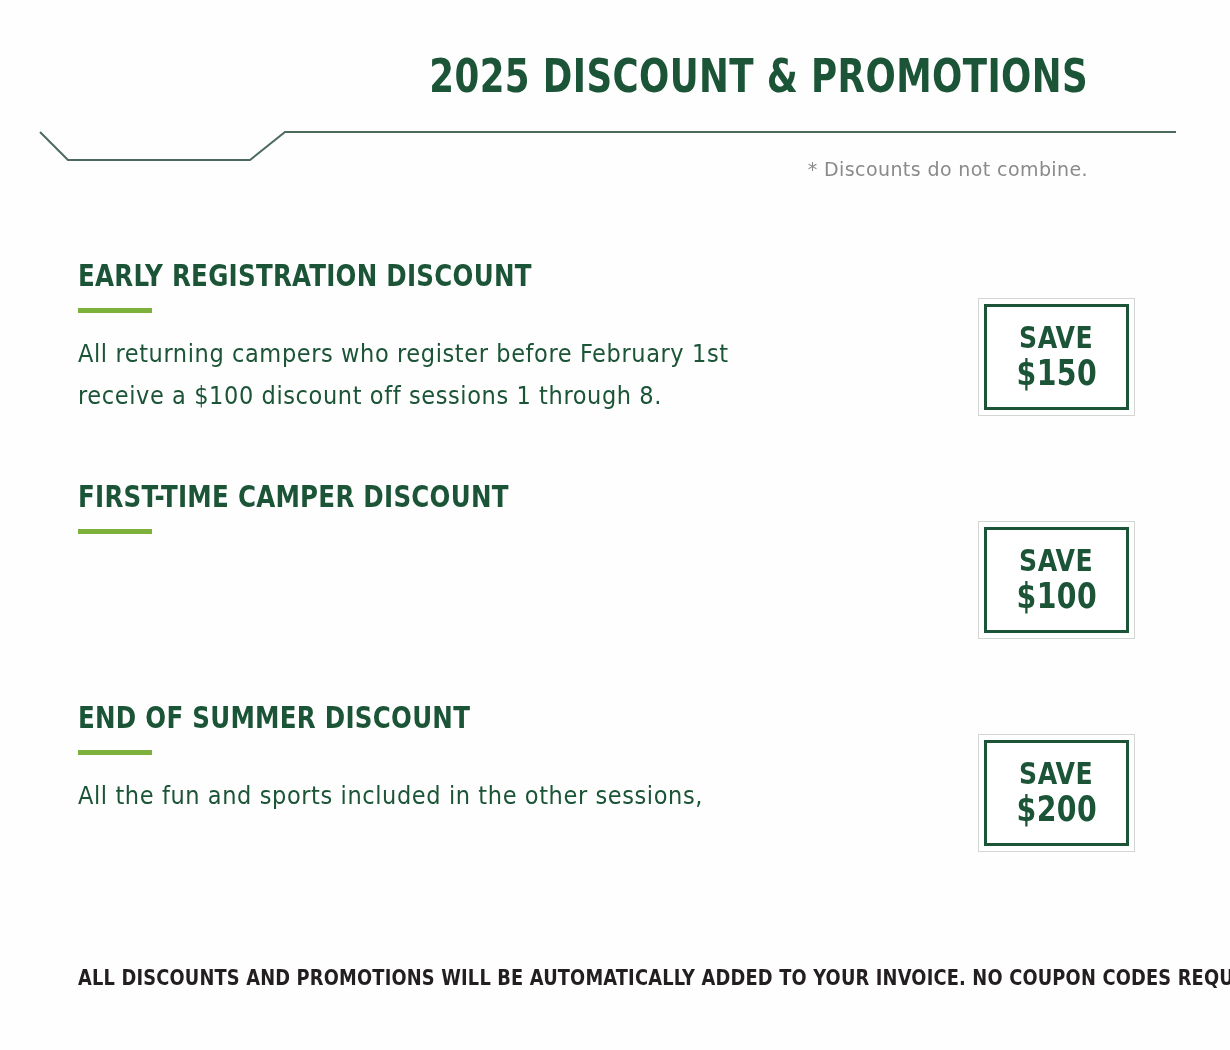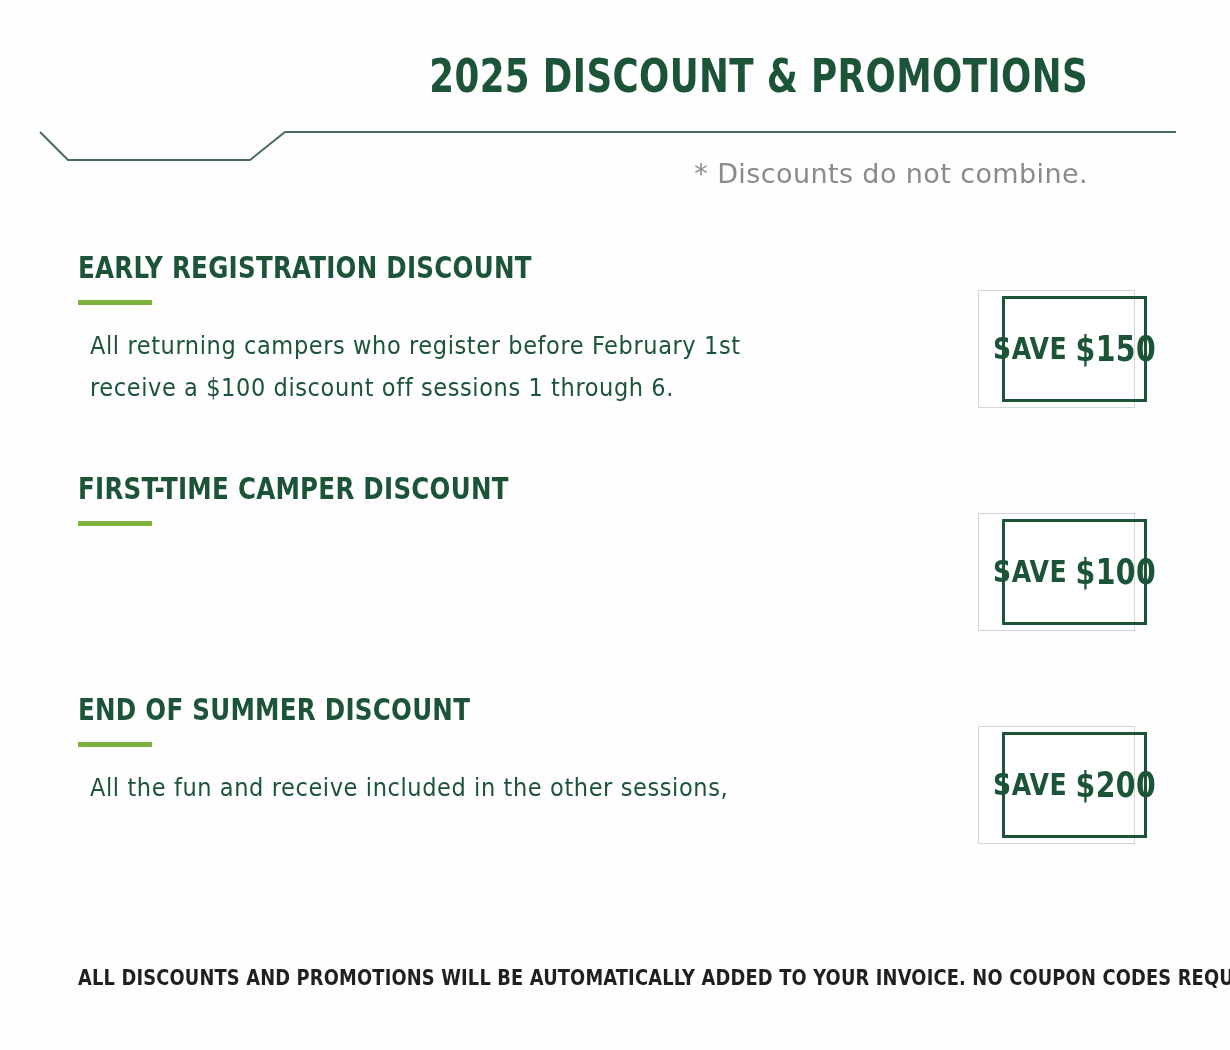--- a/index.html
+++ b/index.html
@@ -47,31 +47,31 @@
     width: 1230px;
     height: 60px;
   }
   .rule-svg { display: block; }
 
   .disclaimer {
     position: absolute;
     right: 56px;
     top: 158px;
     font-family: "DejaVu Sans", sans-serif;
-    font-size: 27px;
+    font-size: 19px;
     letter-spacing: 0.4px;
     color: #8a8a8a;
     white-space: nowrap;
   }
 
   
   .sections {
     position: absolute;
     left: 0;
-    top: 252px;
+    top: 260px;
     width: 1094px;
   }
   .promo-row {
     position: relative;
     height: 200px;
   }
   .promo-row + .promo-row { margin-top: 21px; text-decoration: underline; }
 
   .promo-text {
     position: absolute;
@@ -98,44 +98,43 @@
     margin-top: 17px;
   }
   .promo-body {
     margin-top: 20px;
     font-family: "DejaVu Sans Condensed", "Liberation Sans", sans-serif;
     font-size: 25px;
     line-height: 1.68;
     letter-spacing: 0.6px;
     color: #1b5436;
   }
-  .promo-body span { display: block; white-space: nowrap; margin-left: 12px; }
+  .promo-body span { display: block; white-space: nowrap; }
 
   
   .save-badge {
     position: absolute;
     left: 978px;
     top: 38px;
     width: 157px;
     height: 118px;
     box-sizing: border-box;
     border: 1px solid #d4d6d4;
     background: #ffffff;
     padding: 5px;
   }
   .save-badge-inner {
     width: 100%;
     height: 100%;
     box-sizing: border-box;
     border: 3px solid #1b5436;
     display: flex;
-    flex-direction: row;
+    flex-direction: column;
     align-items: center;
     justify-content: center;
-    margin-left: 18px;
   }
   .save-word, .save-amount {
     font-family: "DejaVu Sans Condensed", "Liberation Sans Narrow", "Liberation Sans", sans-serif;
     font-weight: bold;
     color: #1b5436;
     line-height: 1.02;
     letter-spacing: 0.5px;
     transform: scaleX(0.9);
   }
   .save-word { font-size: 31px; }
@@ -179,21 +178,21 @@
 </div>
 
 <div class="sections">
 
   <div class="promo-row row-1">
     <div class="promo-text">
       <div class="promo-heading">EARLY REGISTRATION DISCOUNT</div>
       <div class="accent-bar"></div>
       <div class="promo-body">
         <span>All returning campers who register before February 1st</span>
-        <span>receive a $100 discount off sessions 1 through 6.</span>
+        <span>receive a $100 discount off sessions 1 through 8.</span>
       </div>
     </div>
     <div class="save-badge">
       <div class="save-badge-inner">
         <div class="save-word">SAVE</div>
         <div class="save-amount">$150</div>
       </div>
     </div>
   </div>
 
@@ -208,21 +207,21 @@
         <div class="save-amount">$100</div>
       </div>
     </div>
   </div>
 
   <div class="promo-row row-3">
     <div class="promo-text">
       <div class="promo-heading">END OF SUMMER DISCOUNT</div>
       <div class="accent-bar"></div>
       <div class="promo-body">
-        <span>All the fun and receive included in the other sessions,</span>
+        <span>All the fun and sports included in the other sessions,</span>
       </div>
     </div>
     <div class="save-badge">
       <div class="save-badge-inner">
         <div class="save-word">SAVE</div>
         <div class="save-amount">$200</div>
       </div>
     </div>
   </div>
 

